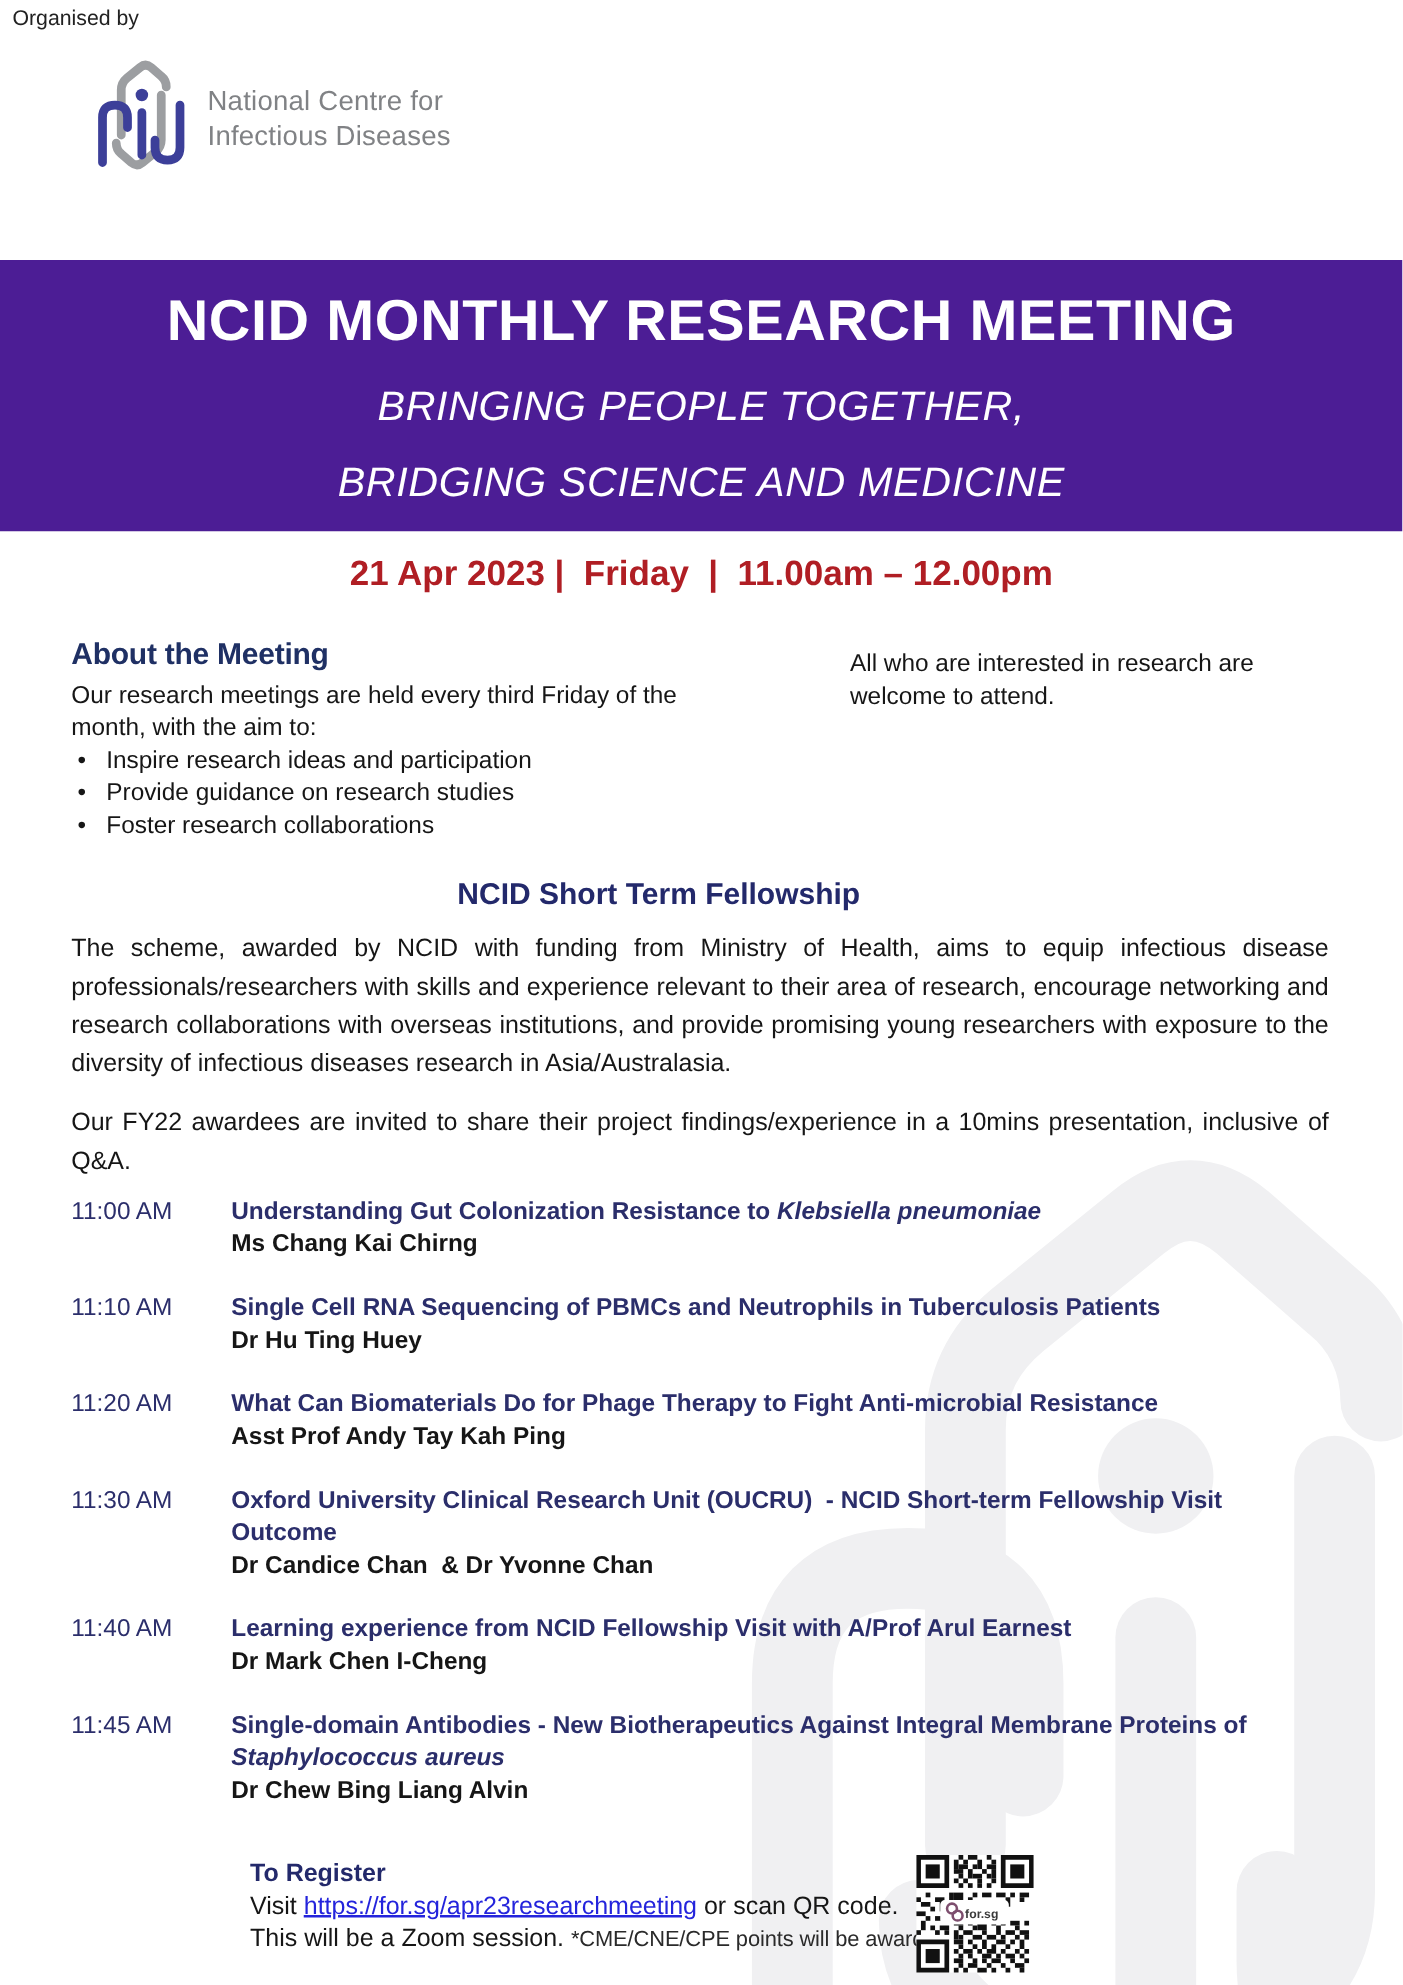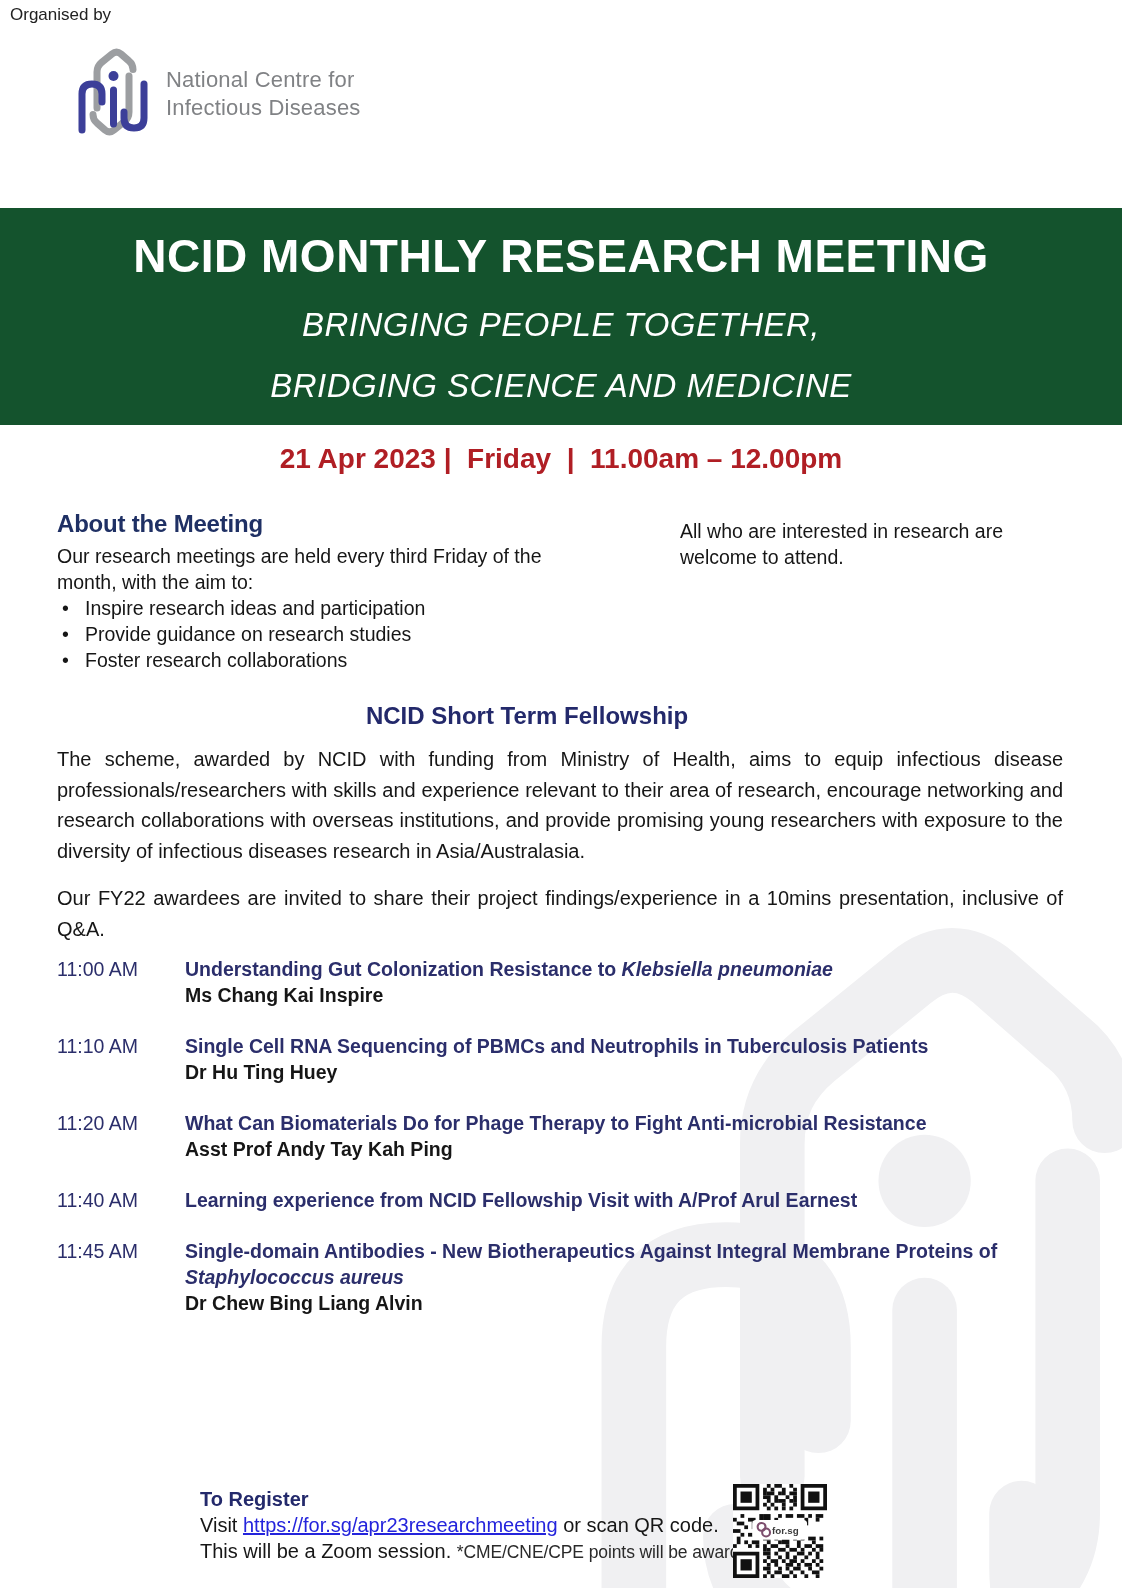--- a/index.html
+++ b/index.html
@@ -13,21 +13,21 @@
   
   #watermark{left:560px;top:830px;width:720px;height:997px;z-index:0;}
 
   
   #organised-by{left:10px;top:5px;font-size:17px;color:#222;z-index:1;}
   #logo-row{left:74px;top:38px;display:flex;align-items:center;gap:14px;z-index:1;}
   #logo-text{font-size:22px;line-height:28px;color:#808285;letter-spacing:.2px;}
 
   
   #banner{
-    left:0;top:208px;width:1122px;height:217px;background:#14532d;color:#fff;
+    left:0;top:208px;width:1122px;height:217px;background:#4c1d95;color:#fff;
     display:flex;flex-direction:column;align-items:center;justify-content:center;z-index:1;
   }
   #banner-title{font-size:46px;font-weight:bold;letter-spacing:.5px;white-space:nowrap;}
   .banner-sub{font-size:33px;font-style:italic;margin-top:23px;letter-spacing:.5px;}
 
   
   #date-line{
     left:0;top:443px;width:1122px;text-align:center;z-index:1;
     color:#B01E24;font-size:28px;font-weight:bold;white-space:pre-wrap;
   }
@@ -137,45 +137,53 @@
   <div class="justified">The scheme, awarded by NCID with funding from Ministry of Health, aims to equip infectious disease professionals/researchers with skills and experience relevant to their area of research, encourage networking and research collaborations with overseas institutions, and provide promising young researchers with exposure to the diversity of infectious diseases research in Asia/Australasia.</div>
   <div class="justified" id="fellowship-para2">Our FY22 awardees are invited to share their project findings/experience in a 10mins presentation, inclusive of Q&amp;A.</div>
 </div>
 
 <div id="agenda" class="abs">
 
   <div class="agenda-item">
     <div class="agenda-time">11:00 AM</div>
     <div class="agenda-body">
       <div class="agenda-title"><span>Understanding Gut Colonization Resistance to </span><span class="it">Klebsiella pneumoniae</span></div>
-      <div class="agenda-speaker">Ms Chang Kai Inspire</div>
+      <div class="agenda-speaker">Ms Chang Kai Chirng</div>
     </div>
   </div>
 
   <div class="agenda-item">
     <div class="agenda-time">11:10 AM</div>
     <div class="agenda-body">
       <div class="agenda-title"><span>Single Cell RNA Sequencing of PBMCs and Neutrophils in Tuberculosis Patients</span><span class="it"></span></div>
       <div class="agenda-speaker">Dr Hu Ting Huey</div>
     </div>
   </div>
 
   <div class="agenda-item">
     <div class="agenda-time">11:20 AM</div>
     <div class="agenda-body">
       <div class="agenda-title"><span>What Can Biomaterials Do for Phage Therapy to Fight Anti-microbial Resistance</span><span class="it"></span></div>
       <div class="agenda-speaker">Asst Prof Andy Tay Kah Ping</div>
     </div>
   </div>
 
+  <div class="agenda-item">
+    <div class="agenda-time">11:30 AM</div>
+    <div class="agenda-body">
+      <div class="agenda-title"><span>Oxford University Clinical Research Unit (OUCRU)  - NCID Short-term Fellowship Visit Outcome</span><span class="it"></span></div>
+      <div class="agenda-speaker">Dr Candice Chan  &amp; Dr Yvonne Chan</div>
+    </div>
+  </div>
 
   <div class="agenda-item">
     <div class="agenda-time">11:40 AM</div>
     <div class="agenda-body">
       <div class="agenda-title"><span>Learning experience from NCID Fellowship Visit with A/Prof Arul Earnest</span><span class="it"></span></div>
+      <div class="agenda-speaker">Dr Mark Chen I-Cheng</div>
     </div>
   </div>
 
   <div class="agenda-item">
     <div class="agenda-time">11:45 AM</div>
     <div class="agenda-body">
       <div class="agenda-title"><span>Single-domain Antibodies - New Biotherapeutics Against Integral Membrane Proteins of </span><span class="it">Staphylococcus aureus</span></div>
       <div class="agenda-speaker">Dr Chew Bing Liang Alvin</div>
     </div>
   </div>

